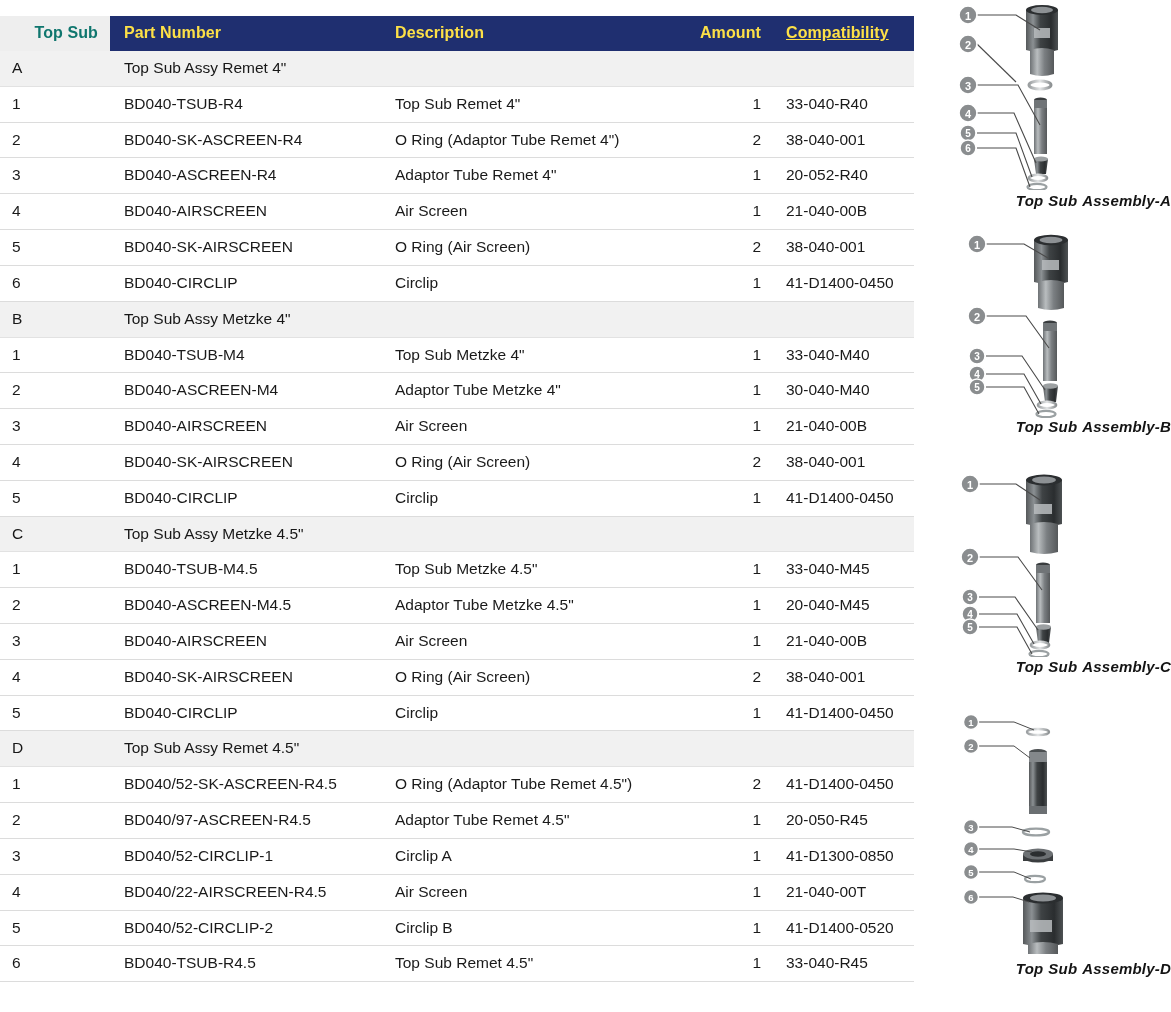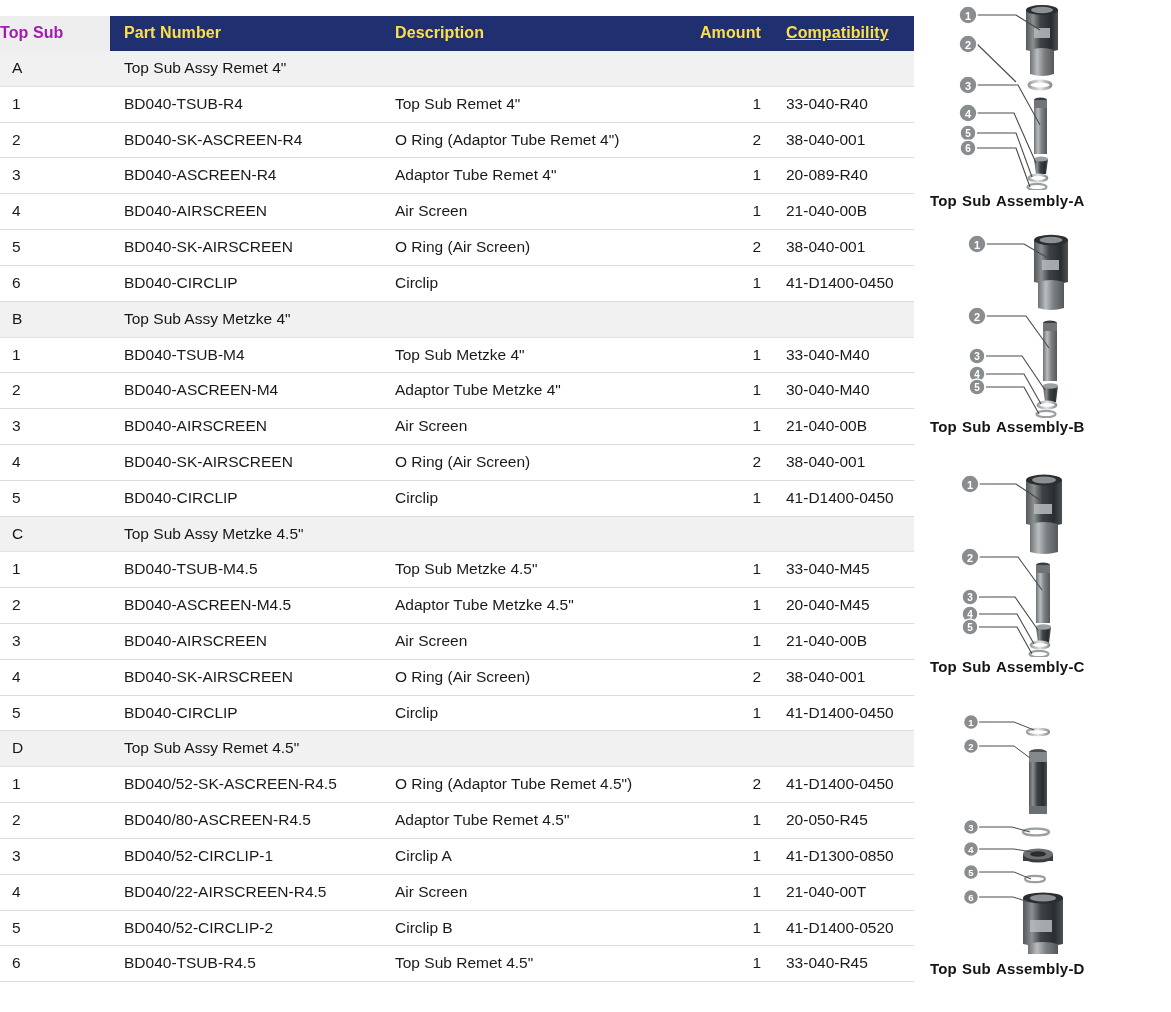--- a/index.html
+++ b/index.html
@@ -45,22 +45,22 @@
   thead th {
     font-weight: bold;
     font-size: 16px;
     padding: 8px 0 9px 0;
     text-align: left;
     vertical-align: middle;
     letter-spacing: 0.1px;
   }
   th.h-topsub {
     background: #eeeeee;
-    color: #a21caf;
-    text-align: left;
+    color: #0f766e;
+    text-align: right;
     padding-right: 12px;
   }
   th.h-part, th.h-desc, th.h-amt, th.h-comp {
     background: #1f2f70;
     color: #fde047;
   }
   th.h-part { padding-left: 14px; }
   th.h-desc { padding-left: 12px; }
   th.h-amt  { text-align: right; padding-right: 14px; }
   th.h-comp { padding-left: 11px; text-decoration: underline; }
@@ -100,26 +100,27 @@
     left: 0;
     width: 241px;
   }
   .assembly .art {
     position: relative;
     width: 241px;
   }
   .assembly .caption {
     position: absolute;
     width: 241px;
-    text-align: left;
+    text-align: right;
     font-size: 15px;
     font-weight: bold;
     color: #141414;
     letter-spacing: 0.2px;
     white-space: nowrap;
+    font-style: italic;
   }
   .assembly .caption .sp { padding-right: 5px; }
 
   .asmA { top: 0; height: 215px; }
   .asmB { top: 228px; height: 215px; }
   .asmC { top: 462px; height: 222px; }
   .asmD { top: 702px; height: 290px; }
 
   .assembly svg { display: block; }
 </style>
@@ -166,21 +167,21 @@
             <td class="t-part">BD040-SK-ASCREEN-R4</td>
             <td class="t-desc">O Ring (Adaptor Tube Remet 4")</td>
             <td class="t-amt">2</td>
             <td class="t-comp">38-040-001</td>
           </tr>
           <tr class="data-row">
             <td class="t-topsub">3</td>
             <td class="t-part">BD040-ASCREEN-R4</td>
             <td class="t-desc">Adaptor Tube Remet 4"</td>
             <td class="t-amt">1</td>
-            <td class="t-comp">20-089-R40</td>
+            <td class="t-comp">20-052-R40</td>
           </tr>
           <tr class="data-row">
             <td class="t-topsub">4</td>
             <td class="t-part">BD040-AIRSCREEN</td>
             <td class="t-desc">Air Screen</td>
             <td class="t-amt">1</td>
             <td class="t-comp">21-040-00B</td>
           </tr>
           <tr class="data-row">
             <td class="t-topsub">5</td>
@@ -289,21 +290,21 @@
           </tr>
           <tr class="data-row">
             <td class="t-topsub">1</td>
             <td class="t-part">BD040/52-SK-ASCREEN-R4.5</td>
             <td class="t-desc">O Ring (Adaptor Tube Remet 4.5")</td>
             <td class="t-amt">2</td>
             <td class="t-comp">41-D1400-0450</td>
           </tr>
           <tr class="data-row">
             <td class="t-topsub">2</td>
-            <td class="t-part">BD040/80-ASCREEN-R4.5</td>
+            <td class="t-part">BD040/97-ASCREEN-R4.5</td>
             <td class="t-desc">Adaptor Tube Remet 4.5"</td>
             <td class="t-amt">1</td>
             <td class="t-comp">20-050-R45</td>
           </tr>
           <tr class="data-row">
             <td class="t-topsub">3</td>
             <td class="t-part">BD040/52-CIRCLIP-1</td>
             <td class="t-desc">Circlip A</td>
             <td class="t-amt">1</td>
             <td class="t-comp">41-D1300-0850</td>

